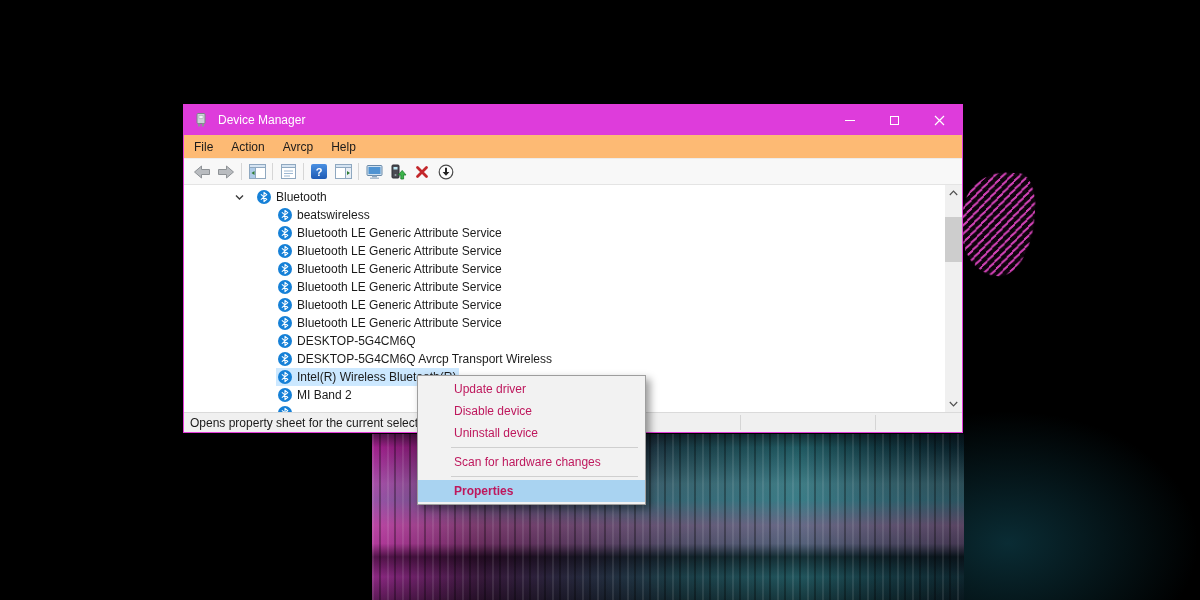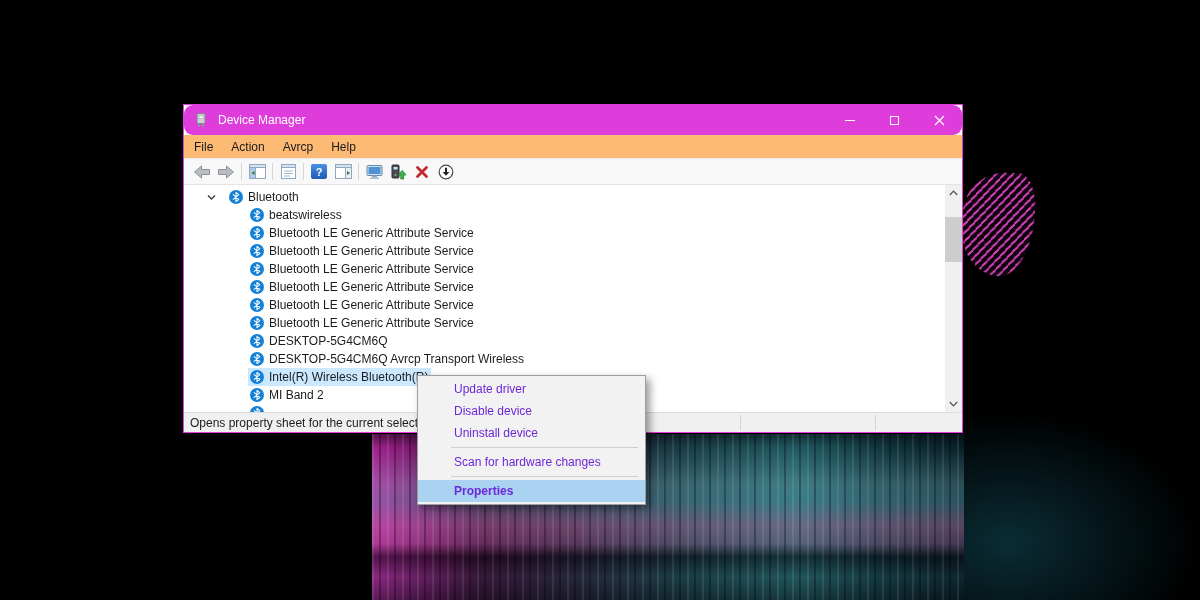--- a/index.html
+++ b/index.html
@@ -18,55 +18,55 @@
   .mesh { position:absolute; left:962px; top:172px; width:72px; height:104px;
     background:
       repeating-linear-gradient(130deg, rgba(226,70,196,0.9) 0 2px, rgba(15,2,12,0.85) 2px 6px),
       repeating-linear-gradient(40deg, rgba(140,220,230,0.30) 0 1px, transparent 1px 5px);
     border-radius:60% 25% 45% 55% / 40% 35% 60% 45%;
     transform:rotate(4deg); filter:blur(0.5px); }
 
   
   .window { position:absolute; left:183px; top:104px; width:780px; height:329px;
     border:1px solid #e23bd9; background:#fff; z-index:10; display:flex; flex-direction:column; }
-  .titlebar { height:30px; background:#de3cdb; display:flex; align-items:center; flex:0 0 auto;border-radius:9px; }
+  .titlebar { height:30px; background:#de3cdb; display:flex; align-items:center; flex:0 0 auto; }
   .titlebar .app-icon { margin-left:9px; display:flex; }
   .titlebar .title { color:#fff; font-size:12px; margin-left:9px; flex:1 1 auto; }
   .caption-btn { width:45px; height:30px; display:flex; align-items:center; justify-content:center; }
   .min-glyph { width:10px; height:1px; background:#fff; }
   .max-glyph { width:9px; height:9px; border:1px solid #fff; }
 
   .menubar { height:24px; background:#fdba74; display:flex; align-items:center; font-size:12px; color:#1b1b1b; border-bottom:1px solid #ececec; flex:0 0 auto; }
   .menu-item { padding:0 8px; height:100%; display:flex; align-items:center; margin-left:2px; }
 
   .toolbar { height:26px; background:#f8f8f8; border-bottom:1px solid #e4e4e4; display:flex; align-items:center; padding-left:6px; flex:0 0 auto; }
   .tool-btn { width:24px; height:22px; display:flex; align-items:center; justify-content:center; }
   .tool-sep { width:1px; height:17px; background:#d6d6d6; margin:0 3px; }
   .help-ic { width:16px; height:15px; background:linear-gradient(#4a90e2,#1f5bb5); color:#fff; font-weight:bold; font-size:11px; display:flex; align-items:center; justify-content:center; border-radius:2px; }
 
-  .treeview { position:relative; flex:1 1 auto; background:#fff; overflow:hidden; padding-top:3px; font-size:12px; color:#1b1b1b; }
+  .treeview { position:relative; flex:1 1 auto; background:#fff; overflow:hidden; padding-top:3px; font-size:12px; color:#1b1b1b;margin-left:28px; }
   .tree-row { height:18px; display:flex; align-items:center; white-space:nowrap; }
   .tree-row.root { padding-left:22px; }
   .tree-row.child { padding-left:64px; }
   .tree-row .chev { width:12px; display:flex; margin-right:9px; }
   .row-content { display:inline-flex; align-items:center; height:18px; padding:0 3px 0 2px; }
   .row-content .bt { display:flex; margin-right:5px; }
   .tree-row.selected .row-content { background:#cce8ff; }
 
   .scrollbar { position:absolute; top:0; right:0; width:17px; height:100%; background:#f0f0f0; }
   .sb-btn { position:absolute; left:0; width:17px; height:16px; display:flex; align-items:center; justify-content:center; }
   .sb-btn.up { top:0; } .sb-btn.down { bottom:0; }
   .sb-thumb { position:absolute; left:0; top:32px; width:17px; height:45px; background:#cdcdcd; }
 
   .statusbar { position:relative; height:20px; background:#f0f0f0; border-top:1px solid #dadada; display:flex; align-items:center; font-size:12px; color:#1b1b1b; padding-left:6px; flex:0 0 auto; overflow:hidden; }
   .status-sep { position:absolute; top:2px; bottom:2px; width:1px; background:#d5d5d5; }
 
   
   .context-menu { position:absolute; left:417px; top:375px; width:229px; z-index:50;
-    background:#f2f2f2; border:1px solid #9e9e9e; box-shadow:4px 4px 8px rgba(0,0,0,0.40); padding:2px 0; font-size:12px; color:#6d28d9; }
+    background:#f2f2f2; border:1px solid #9e9e9e; box-shadow:4px 4px 8px rgba(0,0,0,0.40); padding:2px 0; font-size:12px; color:#be185d; }
   .cm-item { height:22px; line-height:22px; padding-left:36px; white-space:nowrap; }
   .cm-item.highlighted { background:#a9d3f1; font-weight:bold; }
   .cm-sep { height:1px; background:#cfcfcf; margin:3px 7px 3px 33px; }
 </style>
 </head>
 <body>
 
 <div class="screen">
 
   <div class="teal-glow"></div>

